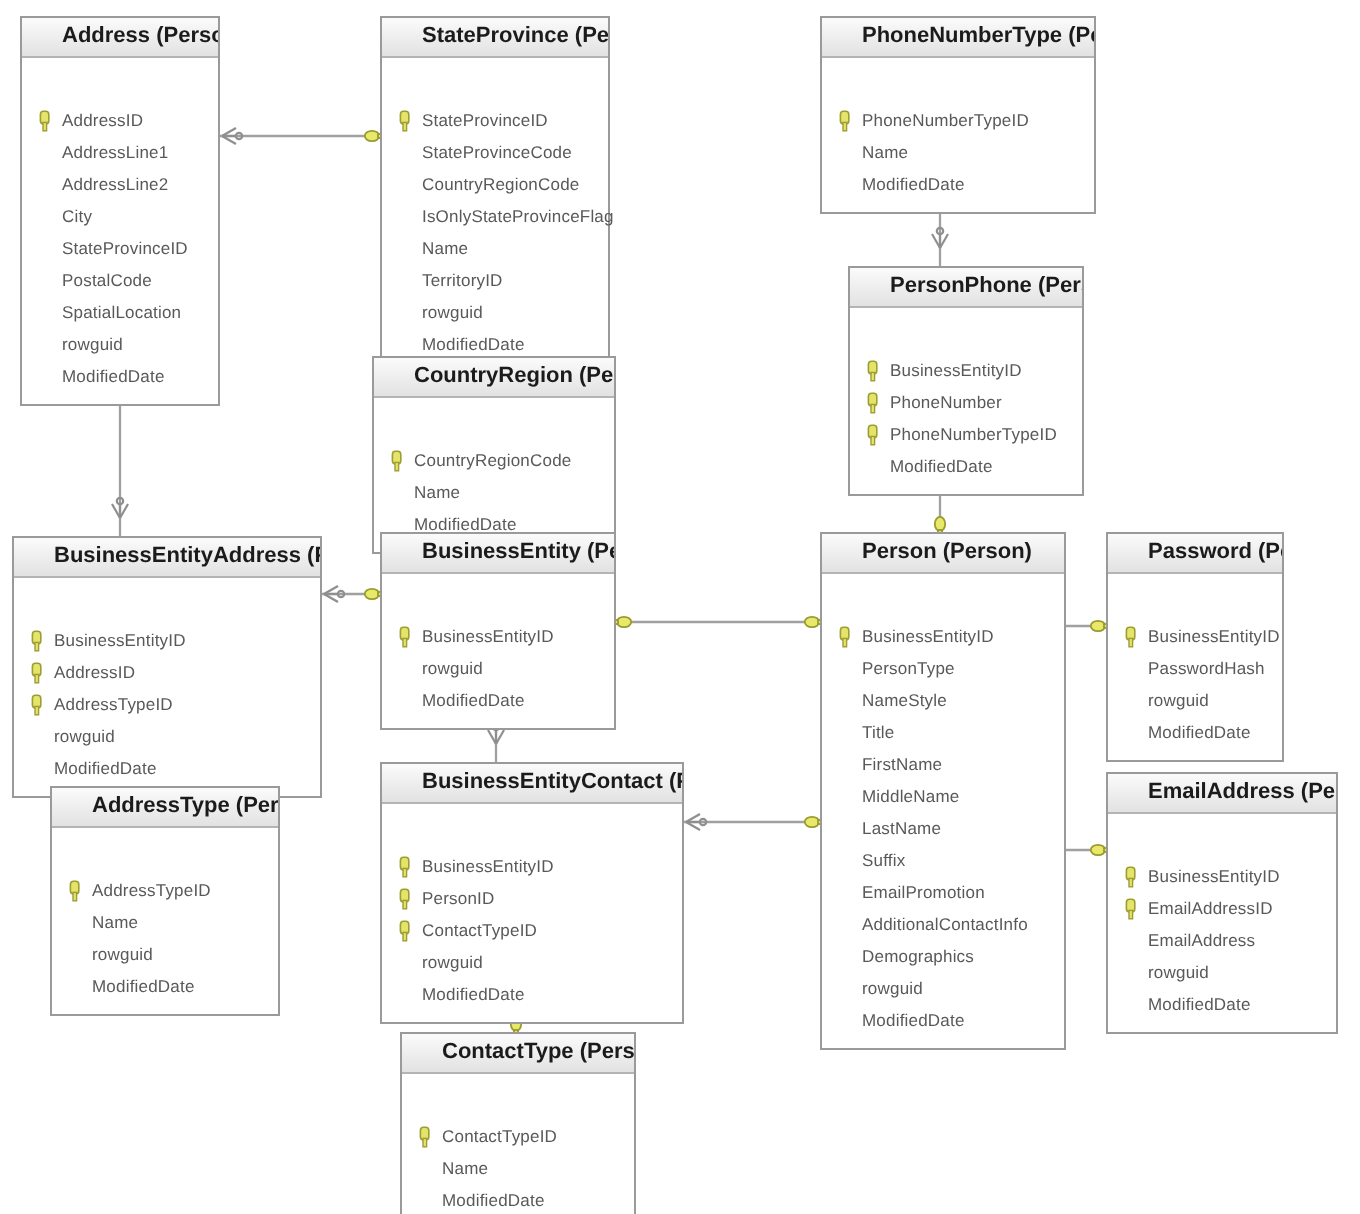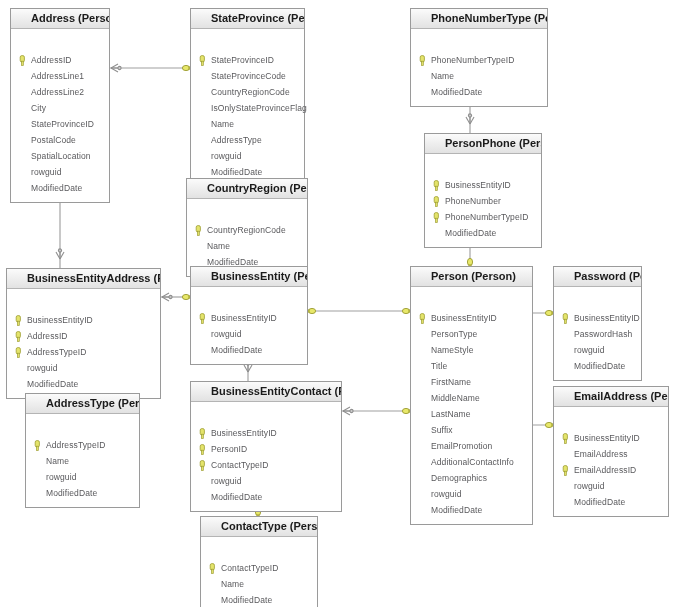--- a/index.html
+++ b/index.html
@@ -301,21 +301,21 @@
         <div class="attr">
           <span class="key-slot"></span>
           <span class="attr-name">IsOnlyStateProvinceFlag</span>
         </div>
         <div class="attr">
           <span class="key-slot"></span>
           <span class="attr-name">Name</span>
         </div>
         <div class="attr">
           <span class="key-slot"></span>
-          <span class="attr-name">AddressType</span>
+          <span class="attr-name">TerritoryID</span>
         </div>
         <div class="attr">
           <span class="key-slot"></span>
           <span class="attr-name">rowguid</span>
         </div>
         <div class="attr">
           <span class="key-slot"></span>
           <span class="attr-name">ModifiedDate</span>
         </div>
       </div>
@@ -622,31 +622,31 @@
         <div class="attr">
           <span class="key-slot">
             <svg width="9" height="11" viewBox="0 0 9 11" class="key-icon">
               <rect x="2.2" y="0.6" width="4.2" height="6.4" rx="1.6" fill="#e4e46b" stroke="#9d9d33" stroke-width="0.8"></rect>
               <rect x="3.5" y="6.2" width="1.8" height="4.2" fill="#e4e46b" stroke="#9d9d33" stroke-width="0.7"></rect>
             </svg>
           </span>
           <span class="attr-name">BusinessEntityID</span>
         </div>
         <div class="attr">
+          <span class="key-slot">
+            <svg width="9" height="11" viewBox="0 0 9 11" class="key-icon">
+              <rect x="2.2" y="0.6" width="4.2" height="6.4" rx="1.6" fill="#e4e46b" stroke="#9d9d33" stroke-width="0.8"></rect>
+              <rect x="3.5" y="6.2" width="1.8" height="4.2" fill="#e4e46b" stroke="#9d9d33" stroke-width="0.7"></rect>
+            </svg>
+          </span>
+          <span class="attr-name">EmailAddressID</span>
+        </div>
+        <div class="attr">
           <span class="key-slot"></span>
           <span class="attr-name">EmailAddress</span>
-        </div>
-        <div class="attr">
-          <span class="key-slot">
-            <svg width="9" height="11" viewBox="0 0 9 11" class="key-icon">
-              <rect x="2.2" y="0.6" width="4.2" height="6.4" rx="1.6" fill="#e4e46b" stroke="#9d9d33" stroke-width="0.8"></rect>
-              <rect x="3.5" y="6.2" width="1.8" height="4.2" fill="#e4e46b" stroke="#9d9d33" stroke-width="0.7"></rect>
-            </svg>
-          </span>
-          <span class="attr-name">EmailAddressID</span>
         </div>
         <div class="attr">
           <span class="key-slot"></span>
           <span class="attr-name">rowguid</span>
         </div>
         <div class="attr">
           <span class="key-slot"></span>
           <span class="attr-name">ModifiedDate</span>
         </div>
       </div>

